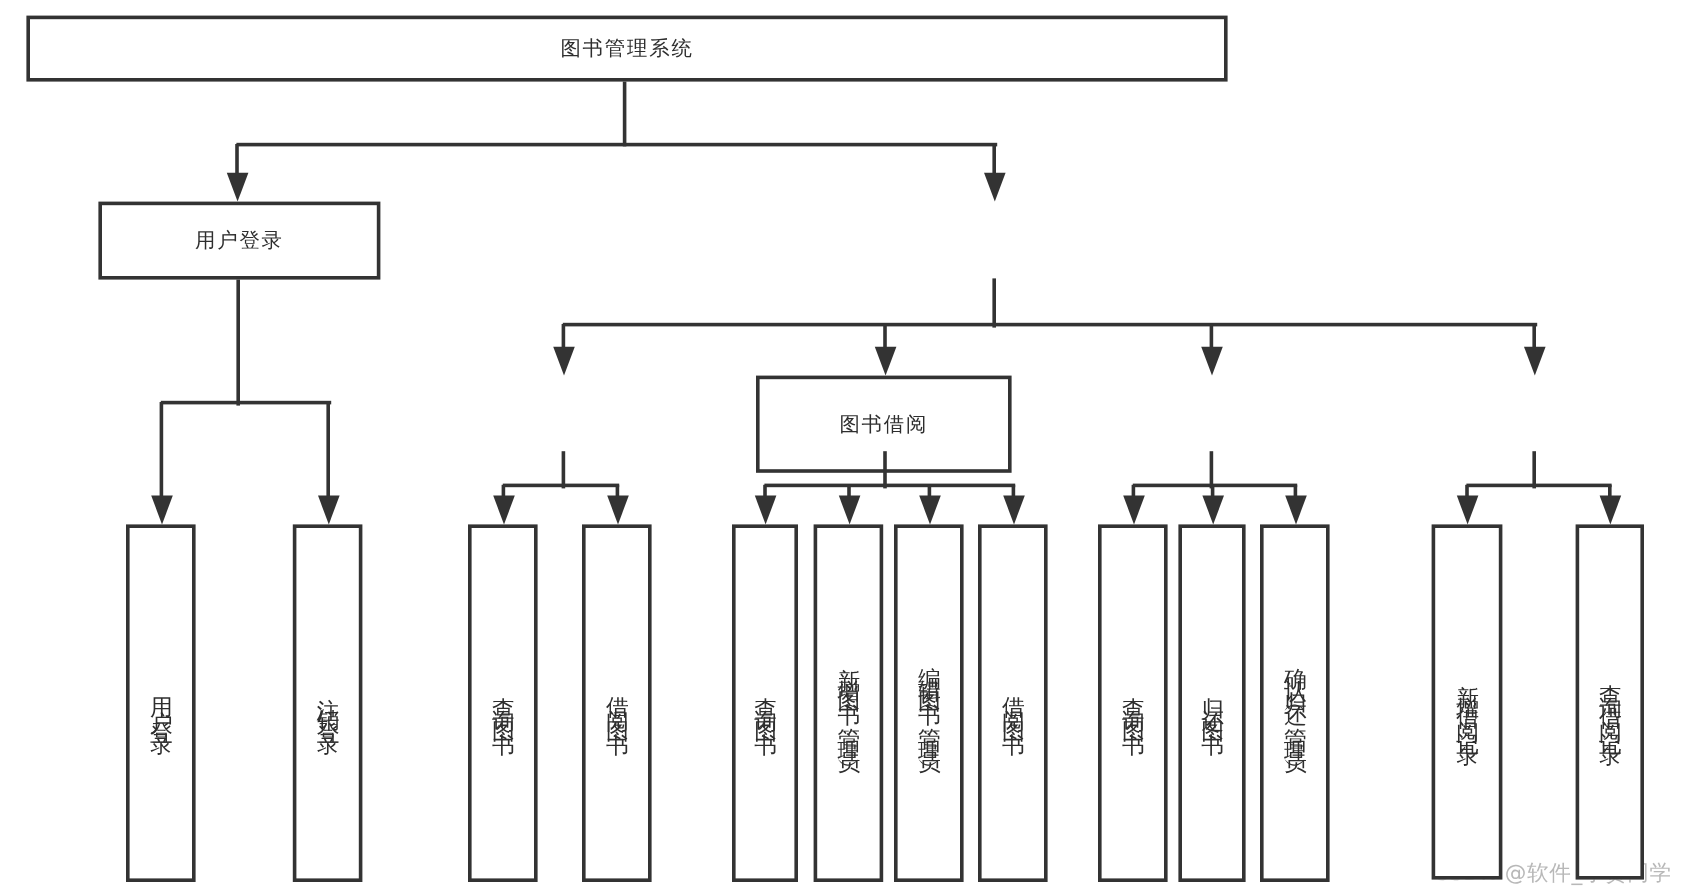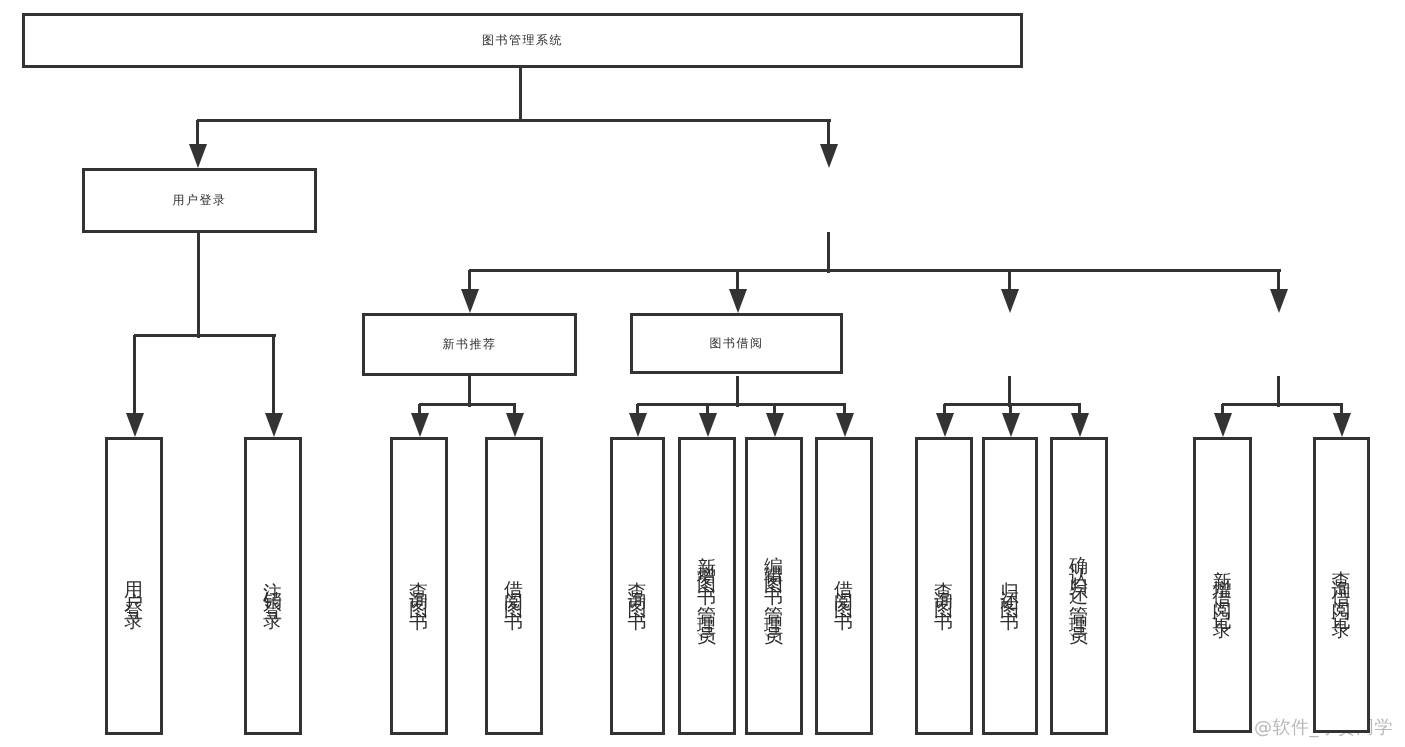--- a/index.html
+++ b/index.html
@@ -19,21 +19,21 @@
     position: absolute;
     box-sizing: border-box;
     border: 3px solid #333333;
     background: #ffffff;
     display: flex;
     align-items: center;
     justify-content: center;
     color: #2e2e2e;
   }
   .node .h-label {
-    font-size: 12px;
+    font-size: 17px;
     letter-spacing: 1.5px;
     white-space: nowrap;
   }
   .node .v-label {
     writing-mode: vertical-rl;
     text-orientation: mixed;
     font-size: 19px;
     letter-spacing: 10px;
     line-height: 1;
     white-space: nowrap;
@@ -64,24 +64,21 @@
 <body>
 
 <div id="canvas">
   <div class="watermark">CSDN @软件_小贺同学</div>
 <div class="node" style="left: 22px; top: 13px; width: 1001px; height: 55px;">
       <span class="h-label">图书管理系统</span>
     </div>
     <div class="node" style="left: 82px; top: 168px; width: 235px; height: 65px;">
       <span class="h-label">用户登录</span>
     </div>
-    <div class="node" style="left: 362px; top: 313px; width: 215px; height: 63px;">
-      <span class="h-label">新书推荐</span>
-    </div>
-    <div class="node" style="left: 630px; top: 313px; width: 213px; height: 61px;">
+    <div class="node" style="left: 630px; top: 313px; width: 213px; height: 81px;">
       <span class="h-label">图书借阅</span>
     </div>
     <div class="node" style="left: 105px; top: 437px; width: 58px; height: 298px;">
       <span class="v-label">用户登录</span>
     </div>
     <div class="node" style="left: 244px; top: 437px; width: 58px; height: 298px;">
       <span class="v-label">注销登录</span>
     </div>
     <div class="node" style="left: 390px; top: 437px; width: 58px; height: 298px;">
       <span class="v-label">查询图书</span>

